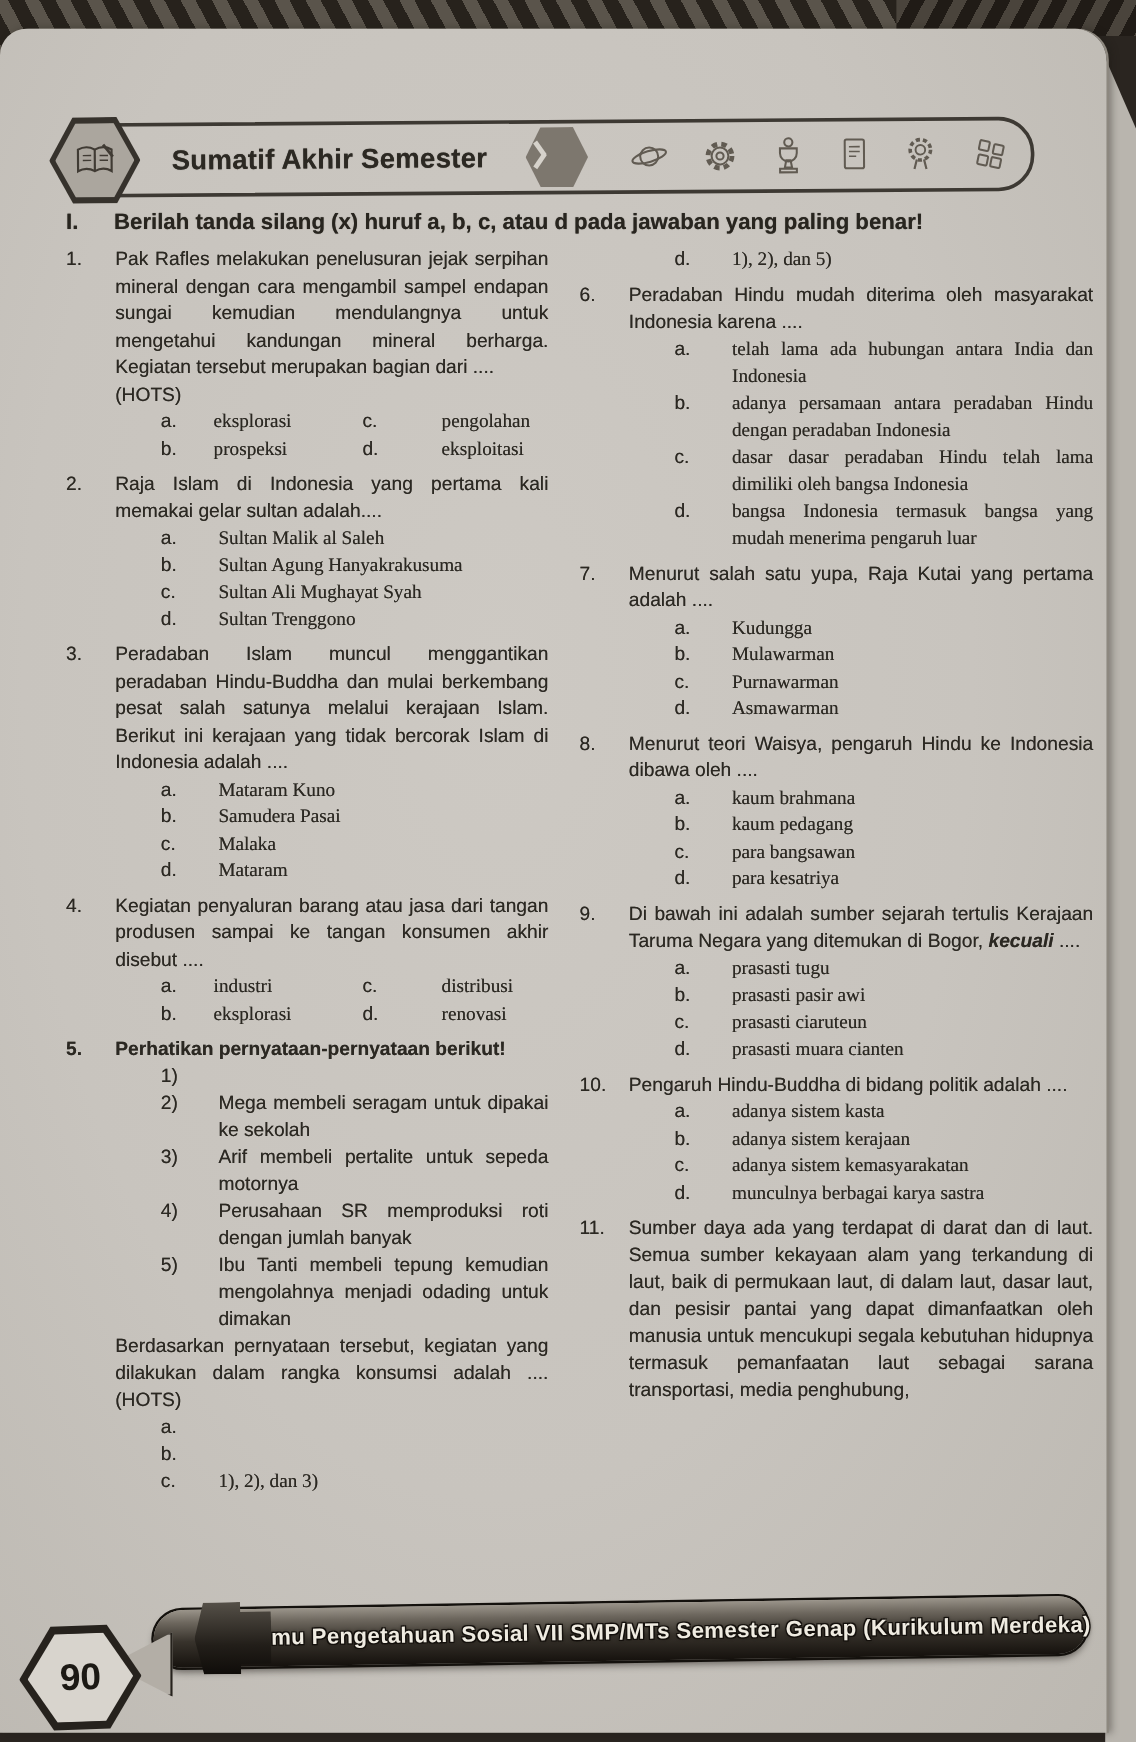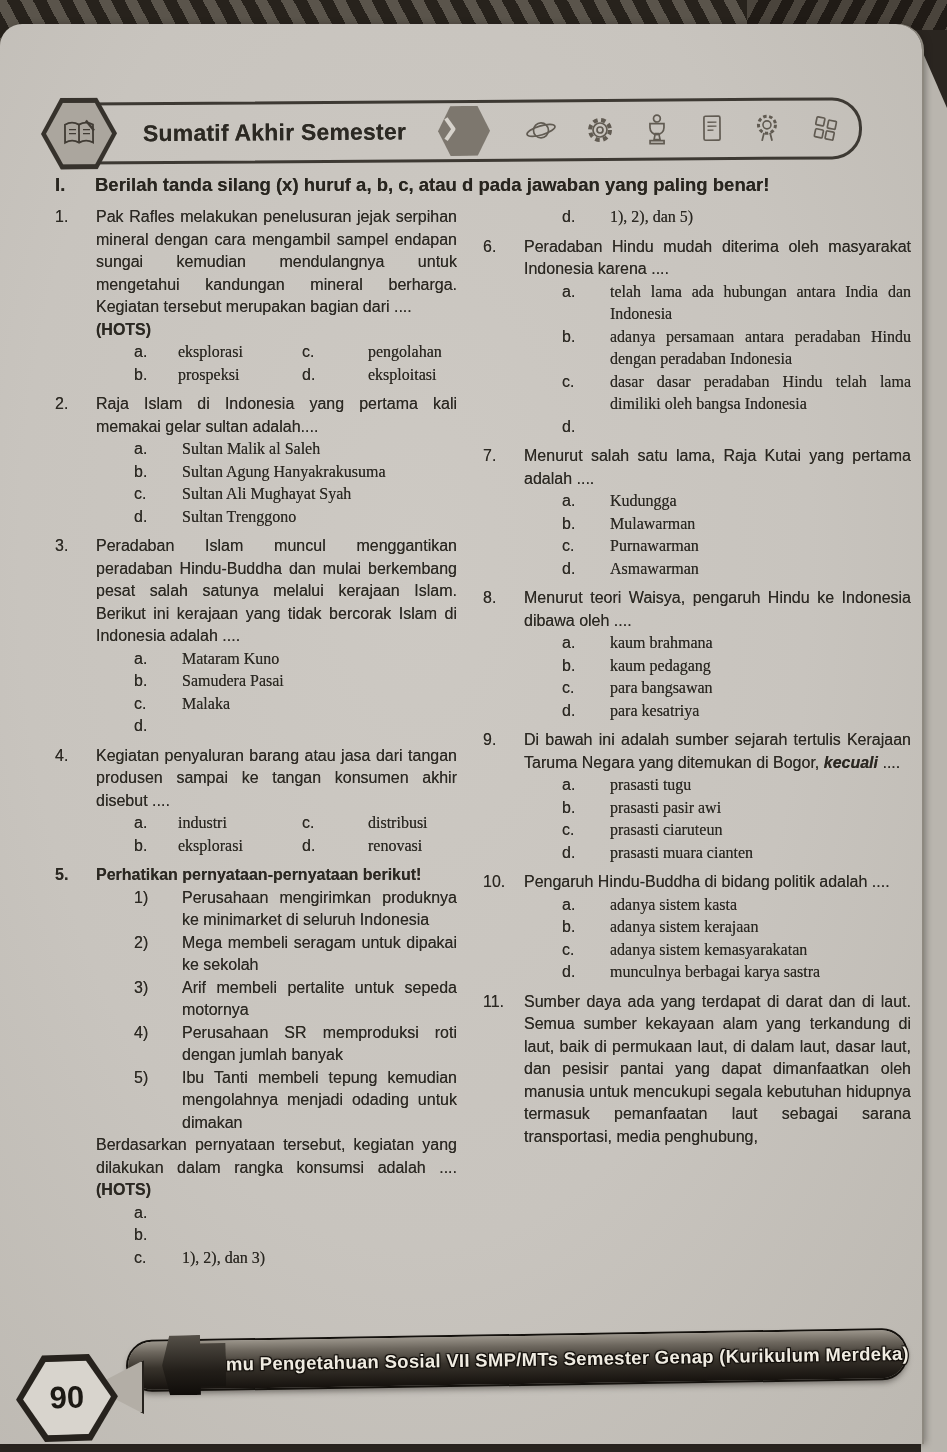--- a/index.html
+++ b/index.html
@@ -57,21 +57,21 @@
   .cols{position:absolute;left:55px;top:182px;width:856px;display:flex;gap:26px;
     color:#2b2822;font-size:16px;line-height:22.5px;
     text-shadow:0 0 .55px rgba(43,40,34,.7);}
   .col-left{flex:0 0 402px;}
   .col-right{flex:1 1 auto;}
 
   .q{display:flex;margin-bottom:7px;}
   .qnum{flex:0 0 41px;}
   .qbody{flex:1 1 auto;min-width:0;}
   .qtext{margin:0;text-align:justify;}
-  .hots{font-weight:700;}
+  .hots{font-weight:400;}
   .bold{font-weight:700;}
   .em-bi{font-weight:700;font-style:italic;}
 
   .opts{padding-left:38px;}
   .opt{display:flex;}
   .olabel{flex:0 0 48px;}
   .otext{flex:1 1 auto;text-align:justify;font-family:Liberation Serif, serif;}
 
   .opts2{display:grid;grid-template-columns:168px 1fr;padding-left:38px;}
   .opt2{display:flex;}
@@ -265,20 +265,21 @@
               <div class="opt">
                 <span class="olabel">b.</span>
                 <span class="otext">Samudera Pasai</span>
               </div>
               <div class="opt">
                 <span class="olabel">c.</span>
                 <span class="otext">Malaka</span>
               </div>
               <div class="opt">
                 <span class="olabel">d.</span>
+                <span class="otext">Mataram</span>
               </div>
             </div>
           </div>
         </div>
 
         <div class="q">
           <div class="qnum">4.</div>
           <div class="qbody">
             <p class="qtext">Kegiatan penyaluran barang atau jasa dari tangan produsen sampai ke tangan konsumen akhir disebut ....</p>
             <div class="opts2">
@@ -302,21 +303,20 @@
           </div>
         </div>
 
         <div class="q">
           <div class="qnum bold">5.</div>
           <div class="qbody">
             <p class="qtext bold">Perhatikan pernyataan-pernyataan berikut!</p>
             <div class="stmts">
               <div class="stmt">
                 <span class="snum">1)</span>
-                <span class="stext">Perusahaan mengirimkan produknya ke minimarket di seluruh Indonesia</span>
               </div>
               <div class="stmt">
                 <span class="snum">2)</span>
                 <span class="stext">Mega membeli seragam untuk dipakai ke sekolah</span>
               </div>
               <div class="stmt">
                 <span class="snum">3)</span>
                 <span class="stext">Arif membeli pertalite untuk sepeda motornya</span>
               </div>
               <div class="stmt">
@@ -371,29 +371,30 @@
               <div class="opt">
                 <span class="olabel">b.</span>
                 <span class="otext">adanya persamaan antara peradaban Hindu dengan peradaban Indonesia</span>
               </div>
               <div class="opt">
                 <span class="olabel">c.</span>
                 <span class="otext">dasar dasar peradaban Hindu telah lama dimiliki oleh bangsa Indonesia</span>
               </div>
               <div class="opt">
                 <span class="olabel">d.</span>
+                <span class="otext">bangsa Indonesia termasuk bangsa yang mudah menerima pengaruh luar</span>
               </div>
             </div>
           </div>
         </div>
 
         <div class="q">
           <div class="qnum">7.</div>
           <div class="qbody">
-            <p class="qtext">Menurut salah satu lama, Raja Kutai yang pertama adalah ....</p>
+            <p class="qtext">Menurut salah satu yupa, Raja Kutai yang pertama adalah ....</p>
             <div class="opts">
               <div class="opt">
                 <span class="olabel">a.</span>
                 <span class="otext">Kudungga</span>
               </div>
               <div class="opt">
                 <span class="olabel">b.</span>
                 <span class="otext">Mulawarman</span>
               </div>
               <div class="opt">

